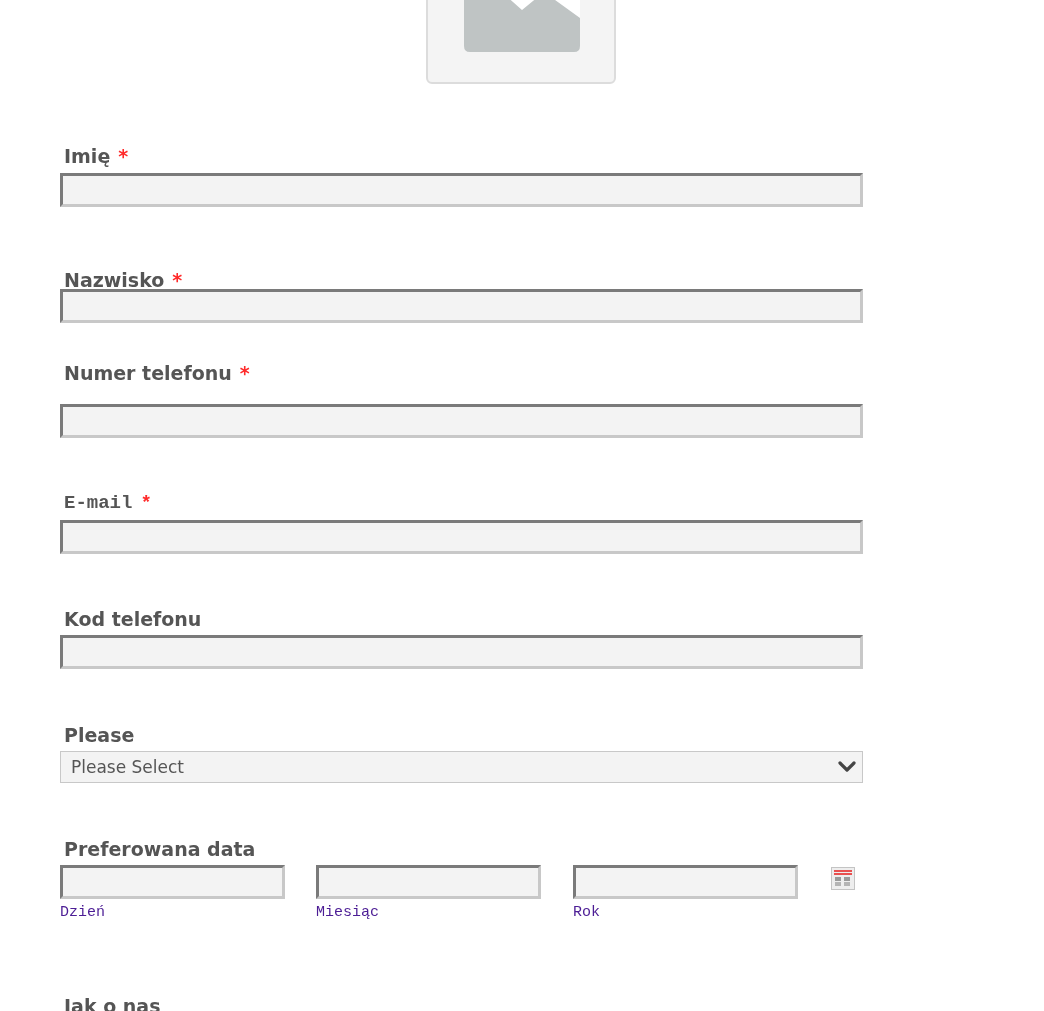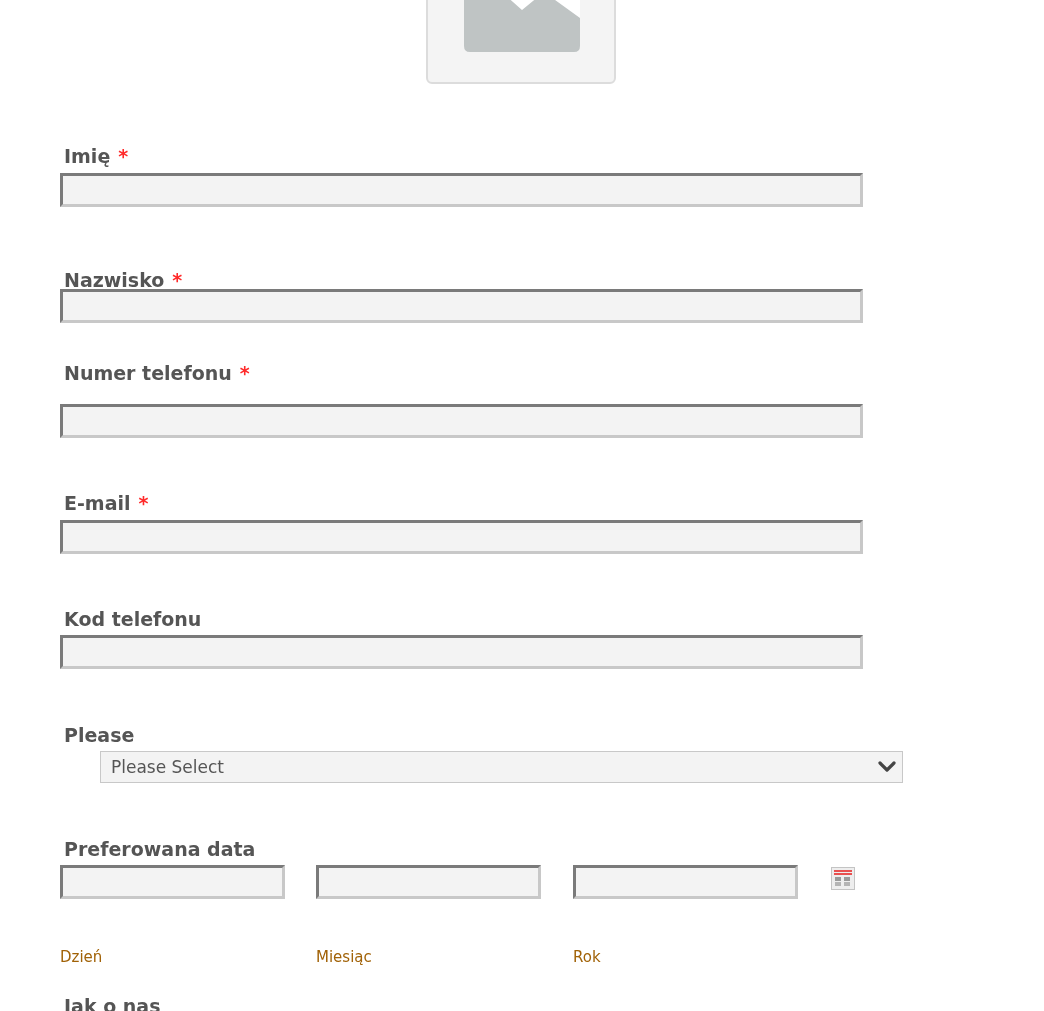--- a/index.html
+++ b/index.html
@@ -63,21 +63,20 @@
     .select-box {
       position: absolute;
       left: 60px;
       top: 751px;
       width: 803px;
       height: 32px;
       box-sizing: border-box;
       background: #f3f3f3;
       border: 1px solid #c8c8c8;
       cursor: pointer;
-      margin-left: 40px;
     }
     .select-value {
       position: absolute;
       left: 10px;
       top: 5px;
       font-size: 17px;
       color: #555555;
     }
     .select-chevron {
       position: absolute;
@@ -95,23 +94,24 @@
       border-left: 3px solid #7a7a7a;
       border-right: 3px solid #c8c8c8;
       border-bottom: 3px solid #c8c8c8;
       outline: none;
       padding: 0 6px;
       font-family: "DejaVu Sans", sans-serif;
       font-size: 16px;
     }
     .sublabel {
       position: absolute;
-      top: 948px;
+      top: 904px;
       font-size: 15px;
-      color: #a16207;
+      color: #4c1d95;
+      font-family: Liberation Mono, monospace;
     }
     .calendar-button {
       position: absolute;
       left: 831px;
       top: 867px;
       width: 24px;
       height: 23px;
       cursor: pointer;
     }
   </style>
@@ -133,21 +133,21 @@
 <div class="field-label" style="top:269px;">
   <span>Nazwisko</span><span class="required">*</span>
 </div>
 <input class="text-input" style="top: 289px;" type="text" value="">
 
 <div class="field-label" style="top:362px;">
   <span>Numer telefonu</span><span class="required">*</span>
 </div>
 <input class="text-input" style="top: 404px;" type="text" value="">
 
-<div class="field-label" style="top:492px;">
+<div class="field-label" style="top:492px;font-family:Liberation Mono, monospace;">
   <span>E-mail</span><span class="required">*</span>
 </div>
 <input class="text-input" style="top: 520px;" type="text" value="">
 
 <div class="field-label" style="top:608px;">
   <span>Kod telefonu</span>
 </div>
 <input class="text-input" style="top: 635px;" type="text" value="">
 
 <div class="field-label" style="top:724px;">

